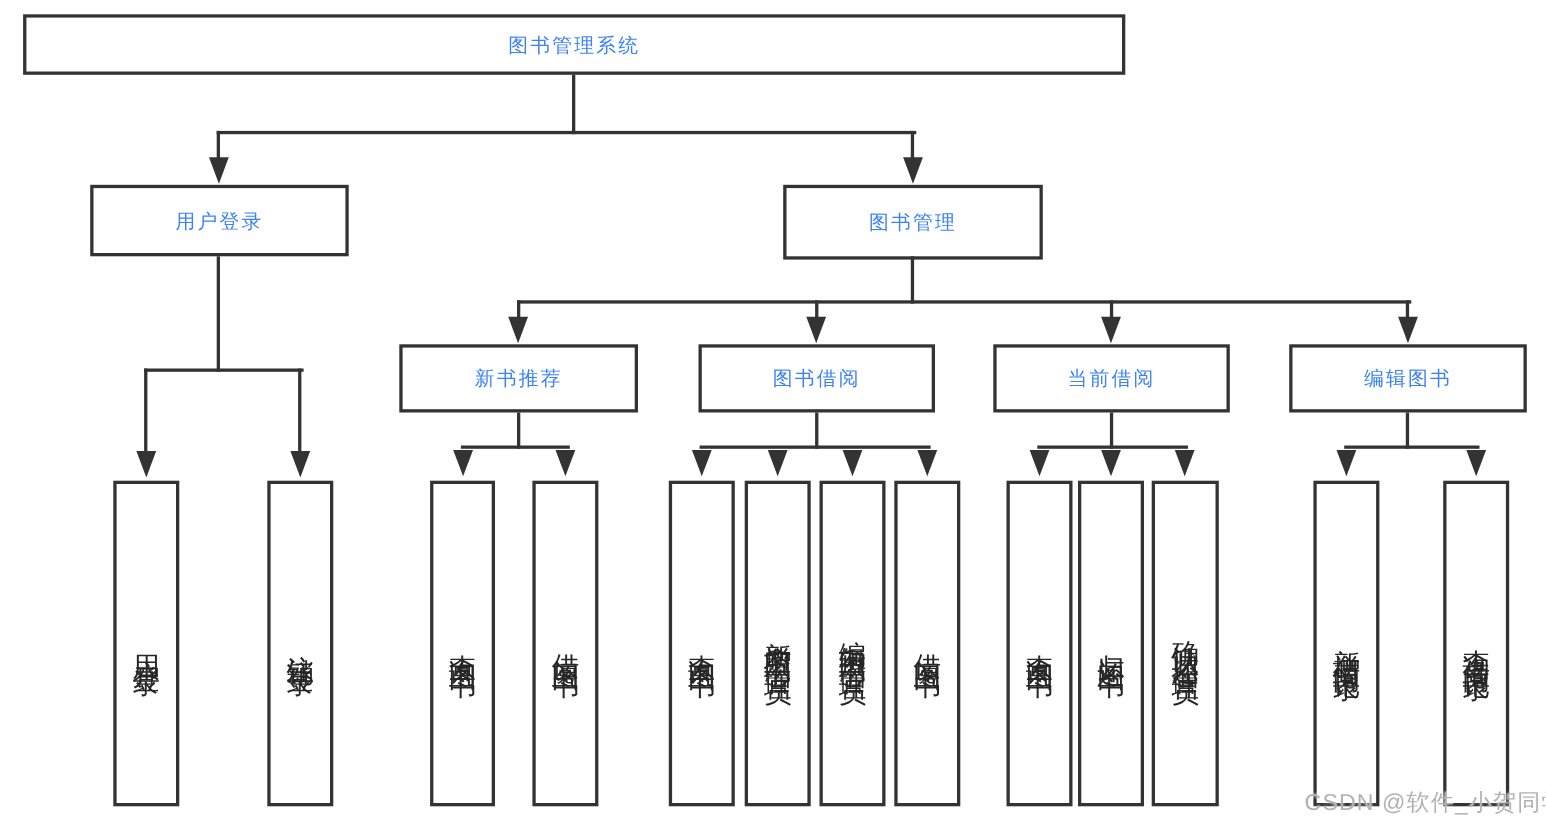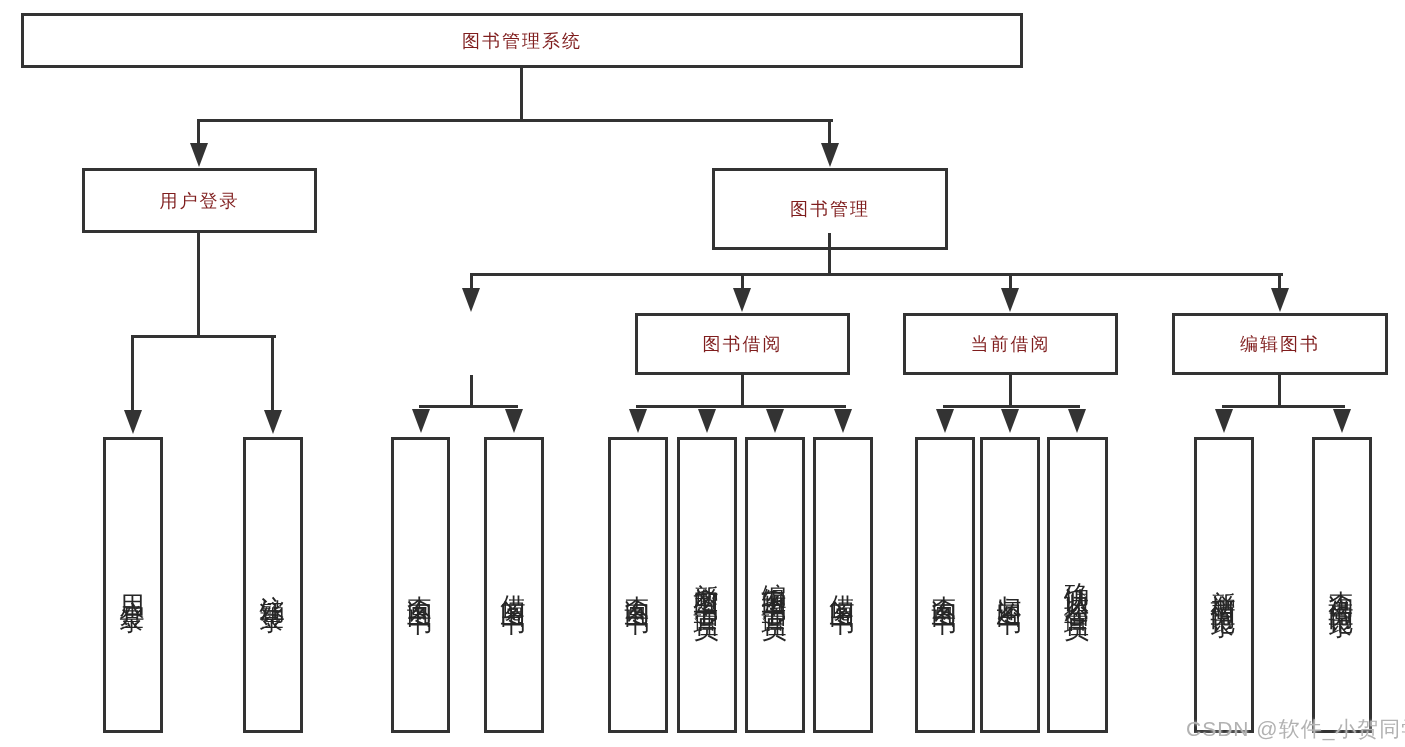--- a/index.html
+++ b/index.html
@@ -3,21 +3,21 @@
 <meta charset="utf-8">
 <style>
   html,body{margin:0;padding:0;background:#ffffff;}
   .stage{
     position:relative;width:1405px;height:747px;background:#ffffff;overflow:hidden;
     font-family:"Liberation Sans","DejaVu Sans",sans-serif;
   }
   .node{
     position:absolute;box-sizing:border-box;border:3px solid #333333;background:#ffffff;
     display:flex;align-items:center;justify-content:center;
-    color:#7f1d1d;font-size:18px;letter-spacing:2px;font-weight:500;
+    color:#3b82f6;font-size:18px;letter-spacing:2px;font-weight:500;
   }
   .leaf{
     position:absolute;box-sizing:border-box;border:3px solid #333333;background:#ffffff;
     display:flex;align-items:center;justify-content:center;
     writing-mode:vertical-rl;text-orientation:mixed;
     color:#262626;font-size:25px;letter-spacing:5px;font-weight:500;
     text-align:center;
   }
   .line{position:absolute;background:#333333;}
   .arrow{
@@ -44,21 +44,21 @@
   <div class="line" style="left:520px;top:68px;width:3px;height:54px;"></div>
   <div class="line" style="left:197px;top:119px;width:636px;height:3px;"></div>
   <div class="line" style="left:197px;top:119px;width:3px;height:28px;"></div>
   <div class="arrow" style="left:190px;top:143px;"></div>
   <div class="line" style="left:828px;top:119px;width:3px;height:28px;"></div>
   <div class="arrow" style="left:821px;top:143px;"></div>
 
   <div class="node" style="left:82px;top:168px;width:235px;height:65px;">
     <span>用户登录</span>
   </div>
-  <div class="node" style="left:712px;top:168px;width:236px;height:82px;">
+  <div class="node" style="left:712px;top:168px;width:236px;height:68px;">
     <span>图书管理</span>
   </div>
 
   <div class="line" style="left:197px;top:233px;width:3px;height:105px;"></div>
   <div class="line" style="left:131px;top:335px;width:145px;height:3px;"></div>
   <div class="line" style="left:131px;top:335px;width:3px;height:77px;"></div>
   <div class="arrow" style="left:124px;top:410px;"></div>
   <div class="line" style="left:271px;top:335px;width:3px;height:77px;"></div>
   <div class="arrow" style="left:264px;top:410px;"></div>
 
@@ -66,20 +66,23 @@
   <div class="line" style="left:470px;top:273px;width:813px;height:3px;"></div>
   <div class="line" style="left:470px;top:273px;width:3px;height:18px;"></div>
   <div class="arrow" style="left:462px;top:288px;"></div>
   <div class="line" style="left:741px;top:273px;width:3px;height:18px;"></div>
   <div class="arrow" style="left:733px;top:288px;"></div>
   <div class="line" style="left:1009px;top:273px;width:3px;height:18px;"></div>
   <div class="arrow" style="left:1001px;top:288px;"></div>
   <div class="line" style="left:1278px;top:273px;width:3px;height:18px;"></div>
   <div class="arrow" style="left:1271px;top:288px;"></div>
 
+  <div class="node" style="left:363px;top:313px;width:217px;height:62px;">
+    <span>新书推荐</span>
+  </div>
   <div class="node" style="left:635px;top:313px;width:215px;height:62px;">
     <span>图书借阅</span>
   </div>
   <div class="node" style="left:903px;top:313px;width:215px;height:62px;">
     <span>当前借阅</span>
   </div>
   <div class="node" style="left:1172px;top:313px;width:216px;height:62px;">
     <span>编辑图书</span>
   </div>
 

